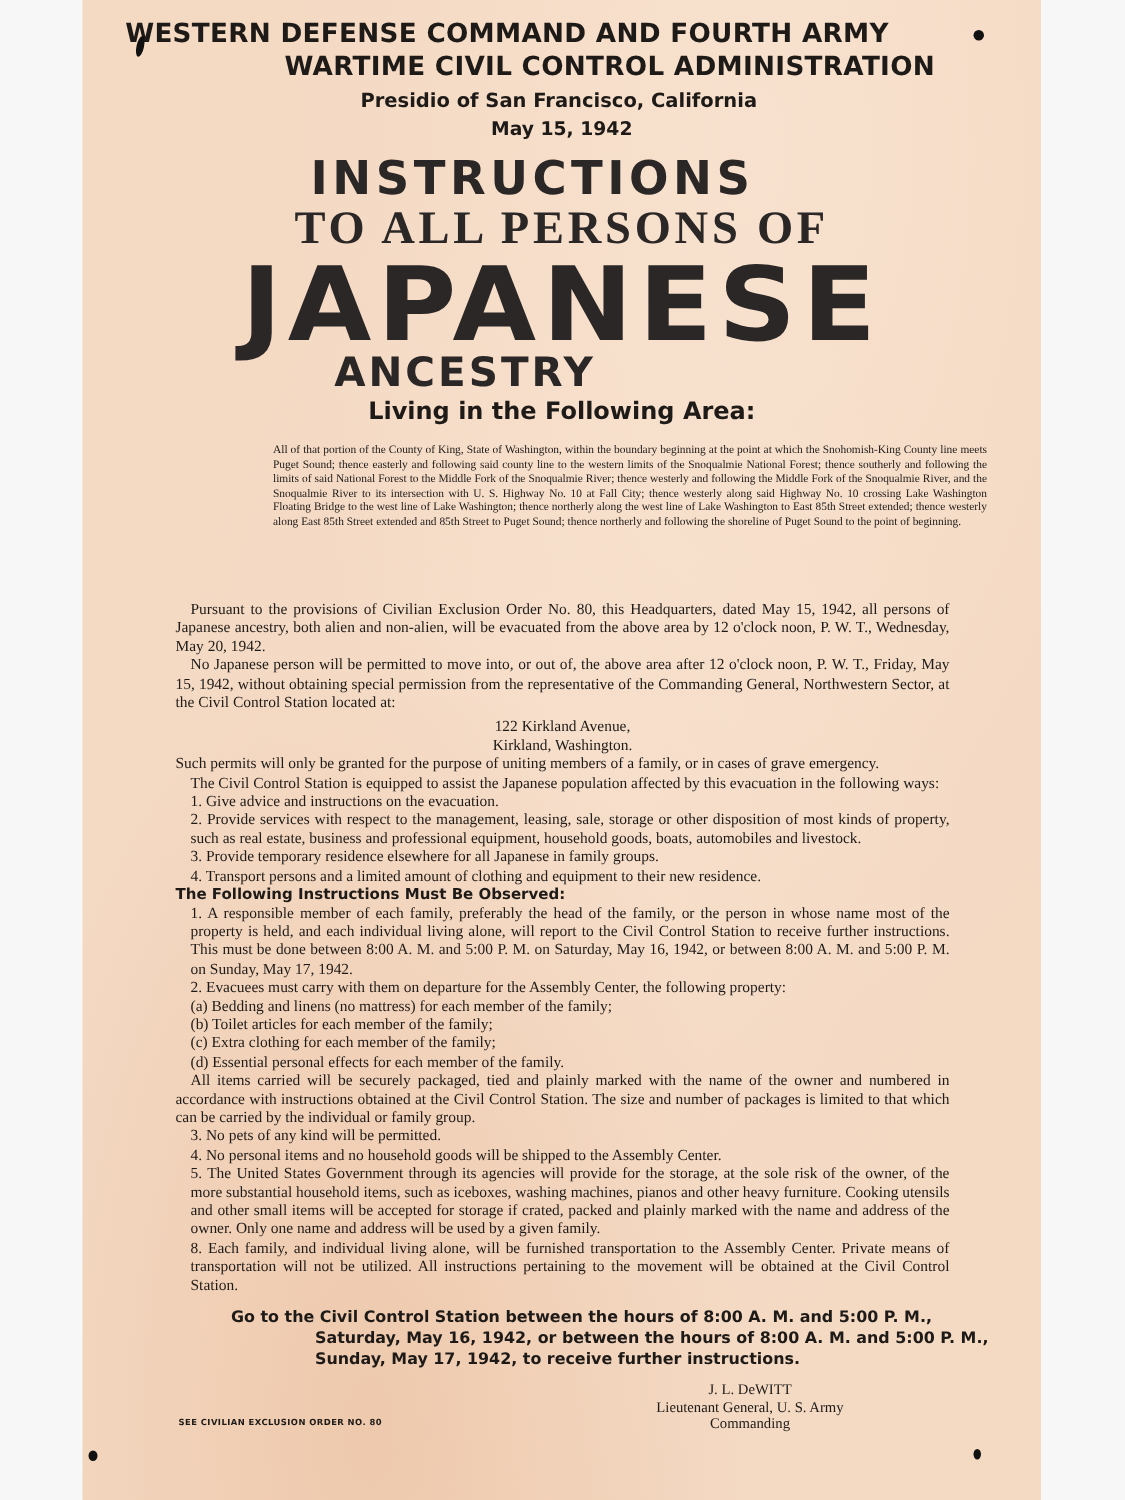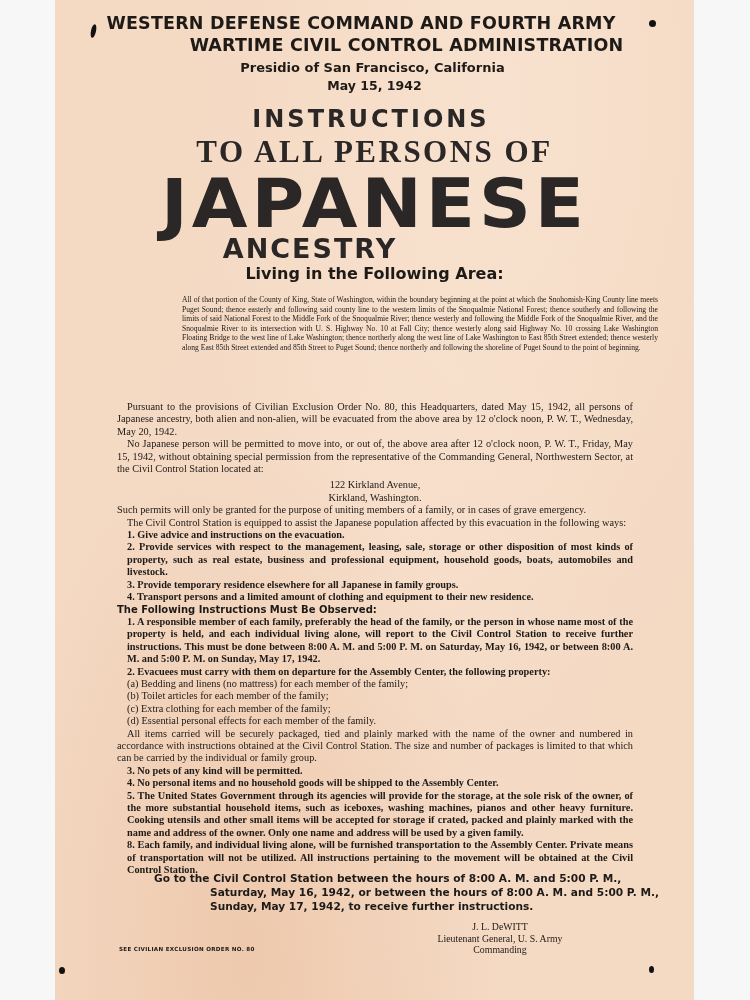--- a/index.html
+++ b/index.html
@@ -18,43 +18,43 @@
         radial-gradient(ellipse at 30% 95%, rgba(226,170,130,0.35), rgba(0,0,0,0) 40%),
         radial-gradient(ellipse at 70% 10%, rgba(250,232,215,0.55), rgba(0,0,0,0) 50%),
         radial-gradient(ellipse at 50% 55%, rgba(248,226,208,0.5), rgba(0,0,0,0) 60%);
       color: #1e1a17;
     }
     .sans { font-family: "DejaVu Sans", sans-serif; font-weight: bold; }
     .serif { font-family: "Liberation Serif", serif; }
     .center { text-align: center; }
     .abs { position: absolute; }
 
-    .hdr1 { top: 12px; left: 0; width: 566px; font-size: 17.5px; letter-spacing: 0.2px; line-height: 22px; padding-left: 23px; }
+    .hdr1 { top: 12px; left: 0; width: 566px; font-size: 17.5px; letter-spacing: 0.2px; line-height: 22px; }
     .hdr2 { top: 34px; left: 0; width: 639px; font-size: 17.5px; letter-spacing: 0.2px; line-height: 22px; padding-left: 32px; }
     .hdr3 { top: 60px; left: 0; width: 635px; font-size: 13px; line-height: 16px; }
     .hdr4 { top: 78px; left: 0; width: 639px; font-size: 12.5px; line-height: 16px; }
 
-    .t1 { top: 101px; left: 16px; width: 600px; font-size: 24px; letter-spacing: 3px; line-height: 36px; color: #2b2726; }
+    .t1 { top: 101px; left: 0; width: 600px; font-size: 31px; letter-spacing: 3px; line-height: 36px; color: #2b2726; }
     .t2 { top: 134px; left: 0; width: 639px; font-size: 31px; letter-spacing: 2.5px; line-height: 36px; color: #2b2726; font-family: Liberation Serif, serif; }
     .t3 { top: 162px; left: 0; width: 639px; font-size: 72px; letter-spacing: 4px; line-height: 82px; color: #2b2726; transform: scaleY(0.95); }
     .t4 { top: 233px; left: 0; width: 510px; font-size: 27px; letter-spacing: 2px; line-height: 32px; color: #2b2726; }
     .t5 { top: 264px; left: 0; width: 639px; font-size: 16px; line-height: 20px; }
 
     .area {
       top: 295px; left: 88px; width: 476px;
       font-size: 7.6px; line-height: 9.6px; text-align: justify; margin-left: 39px;
     }
     .body {
       left: 62px; width: 516px;
       font-size: 10.3px; line-height: 12.4px; text-align: justify;
     }
     .body p { margin: 0; text-indent: 10px; }
     .body p.noindent { text-indent: 0; }
     .body .addr { text-align: center; text-indent: 0; margin: 4px 0 0 0; }
-    .body .li { text-indent: 0; padding-left: 10px; font-weight: bold; }
+    .body .li { text-indent: 0; padding-left: 10px; }
     .body .sub { text-indent: 0; padding-left: 10px; }
     .sechead { font-family: "DejaVu Sans", sans-serif; font-weight: bold; font-size: 10px; margin: 6px 0 2px 0; text-indent: 0 !important; }
 
     .goto {
       top: 871px; left: 99px; width: 510px;
       font-size: 10.6px; line-height: 14px;
     }
     .goto .l2, .goto .l3 { padding-left: 56px; display: block; }
     .goto .l1 { display: block; }
 

